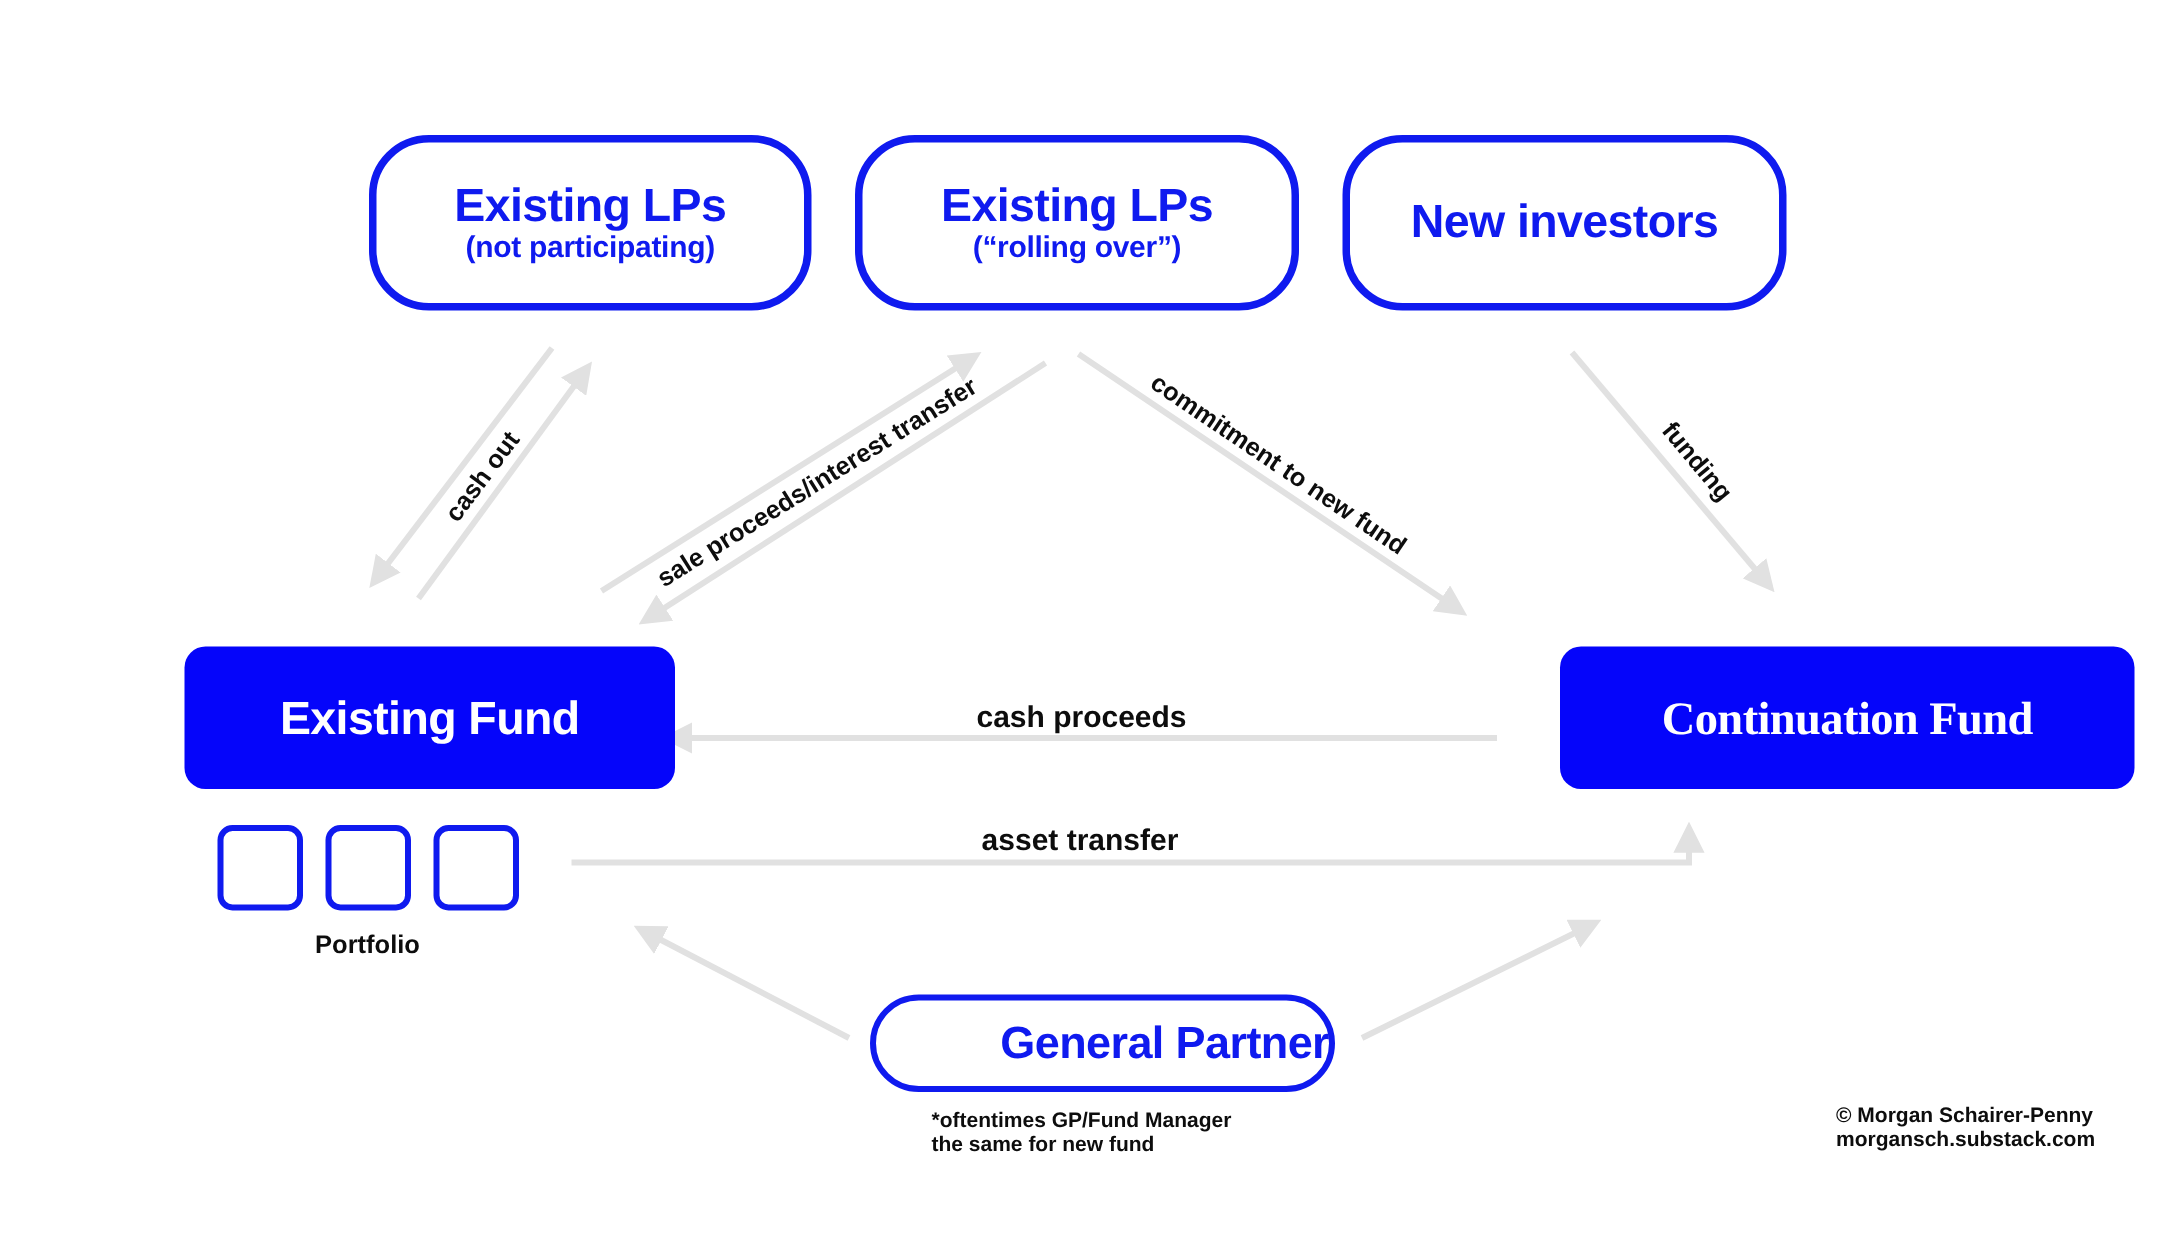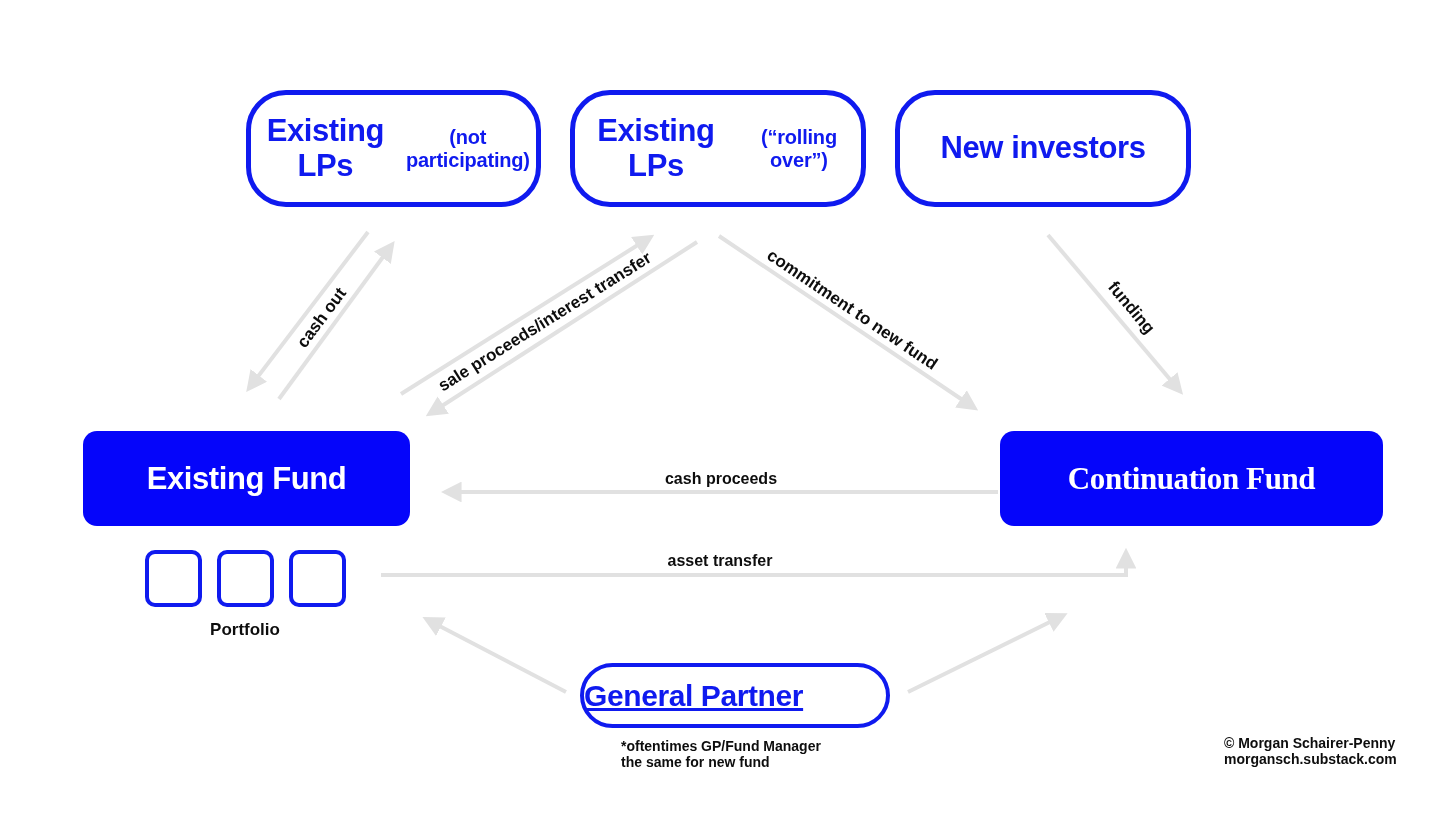--- a/index.html
+++ b/index.html
@@ -13,50 +13,50 @@
     position:relative;width:1456px;height:838px;background:#ffffff;
     font-family:"Liberation Sans",sans-serif;overflow:hidden;
   }
   .canvas *{box-sizing:border-box;}
   .arrows{position:absolute;left:0;top:0;width:1456px;height:838px;pointer-events:none;}
   .arrows path{stroke:var(--arrow-gray);stroke-width:4;fill:none;}
   .arrows marker path{fill:var(--arrow-gray);stroke:none;}
   .pill{
     position:absolute;background:#fff;border:5px solid var(--brand-blue);
     border-radius:40px;color:var(--brand-blue);
-    display:flex;flex-direction:row;align-items:center;justify-content:center;
+    display:flex;flex-direction:column;align-items:center;justify-content:center;
     text-align:center;
   }
   .pill .title{font-size:31px;font-weight:bold;line-height:1.12;letter-spacing:-0.4px;}
   .pill .subtitle{font-size:20px;font-weight:bold;line-height:1.15;letter-spacing:-0.2px;}
   .fund{
     position:absolute;background:var(--fill-blue);color:#ffffff;border-radius:14px;
     display:flex;align-items:center;justify-content:center;
-    font-size:31px;font-weight:bold;letter-spacing:-0.4px;
+    font-size:31px;font-weight:bold;letter-spacing:-0.4px;margin-left:40px;
   }
   .sq{
     position:absolute;width:57px;height:57px;background:#fff;
     border:4px solid var(--brand-blue);border-radius:10px;
   }
   .portfolio-label{
     position:absolute;transform:translateX(-50%);
     font-size:17px;font-weight:bold;color:var(--label-black);
   }
   .gp-pill{
     position:absolute;background:#fff;border:4px solid var(--brand-blue);
     border-radius:33px;color:var(--brand-blue);
-    display:flex;align-items:center;justify-content:flex-start;
-    font-size:30px;font-weight:bold;letter-spacing:-0.4px;text-decoration:underline;
+    display:flex;align-items:center;justify-content:flex-end;
+    font-size:30px;font-weight:bold;letter-spacing:-0.4px;
   }
   .edge-label{
     position:absolute;white-space:nowrap;color:var(--label-black);
     font-weight:bold;transform-origin:center;
   }
   .edge-label.diag{font-size:17px;}
-  .edge-label.horiz{font-size:16px;}
+  .edge-label.horiz{font-size:20px;}
   .footnote{
     position:absolute;font-size:14px;font-weight:bold;line-height:16px;
     color:var(--label-black);
     margin-left:28px;
   }
   .credit{
     position:absolute;font-size:14px;font-weight:bold;line-height:16px;
     color:var(--label-black);
   }
 </style>

